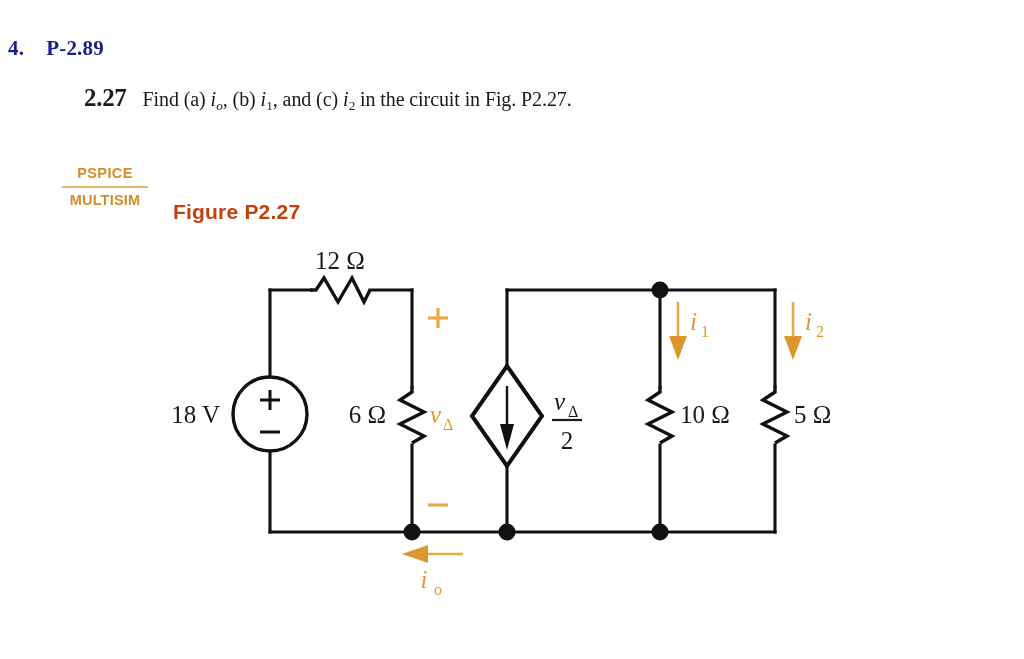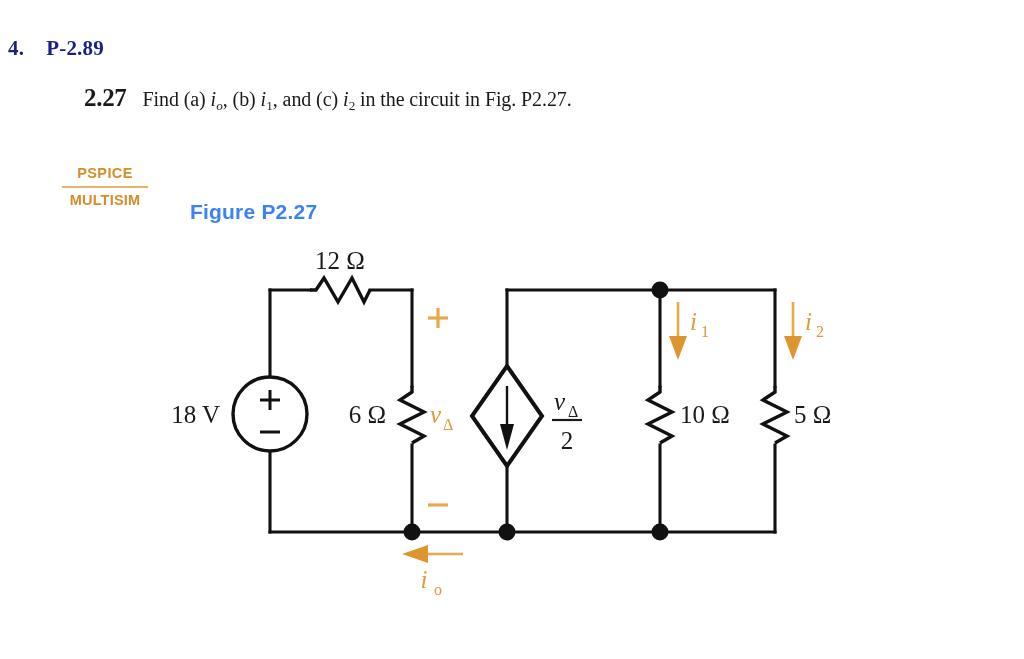--- a/index.html
+++ b/index.html
@@ -82,27 +82,27 @@
   #badge-divider {
     height: 2px;
     background: #e4b268;
     margin: 0 0 5px 0;
   }
   #badge-multisim { letter-spacing: 0.2px; }
 
   
   #figure-caption {
     position: absolute;
-    left: 190px;
+    left: 173px;
     top: 200px;
     font-family: "Liberation Sans", sans-serif;
     font-weight: bold;
     font-size: 21px;
     letter-spacing: 0.2px;
-    color: #3b82f6;
+    color: #c2410c;
     text-align: right;
   }
 
   
   #circuit-figure {
     position: absolute;
     left: 138px;
     top: 238px;
     width: 760px;
     height: 380px;

